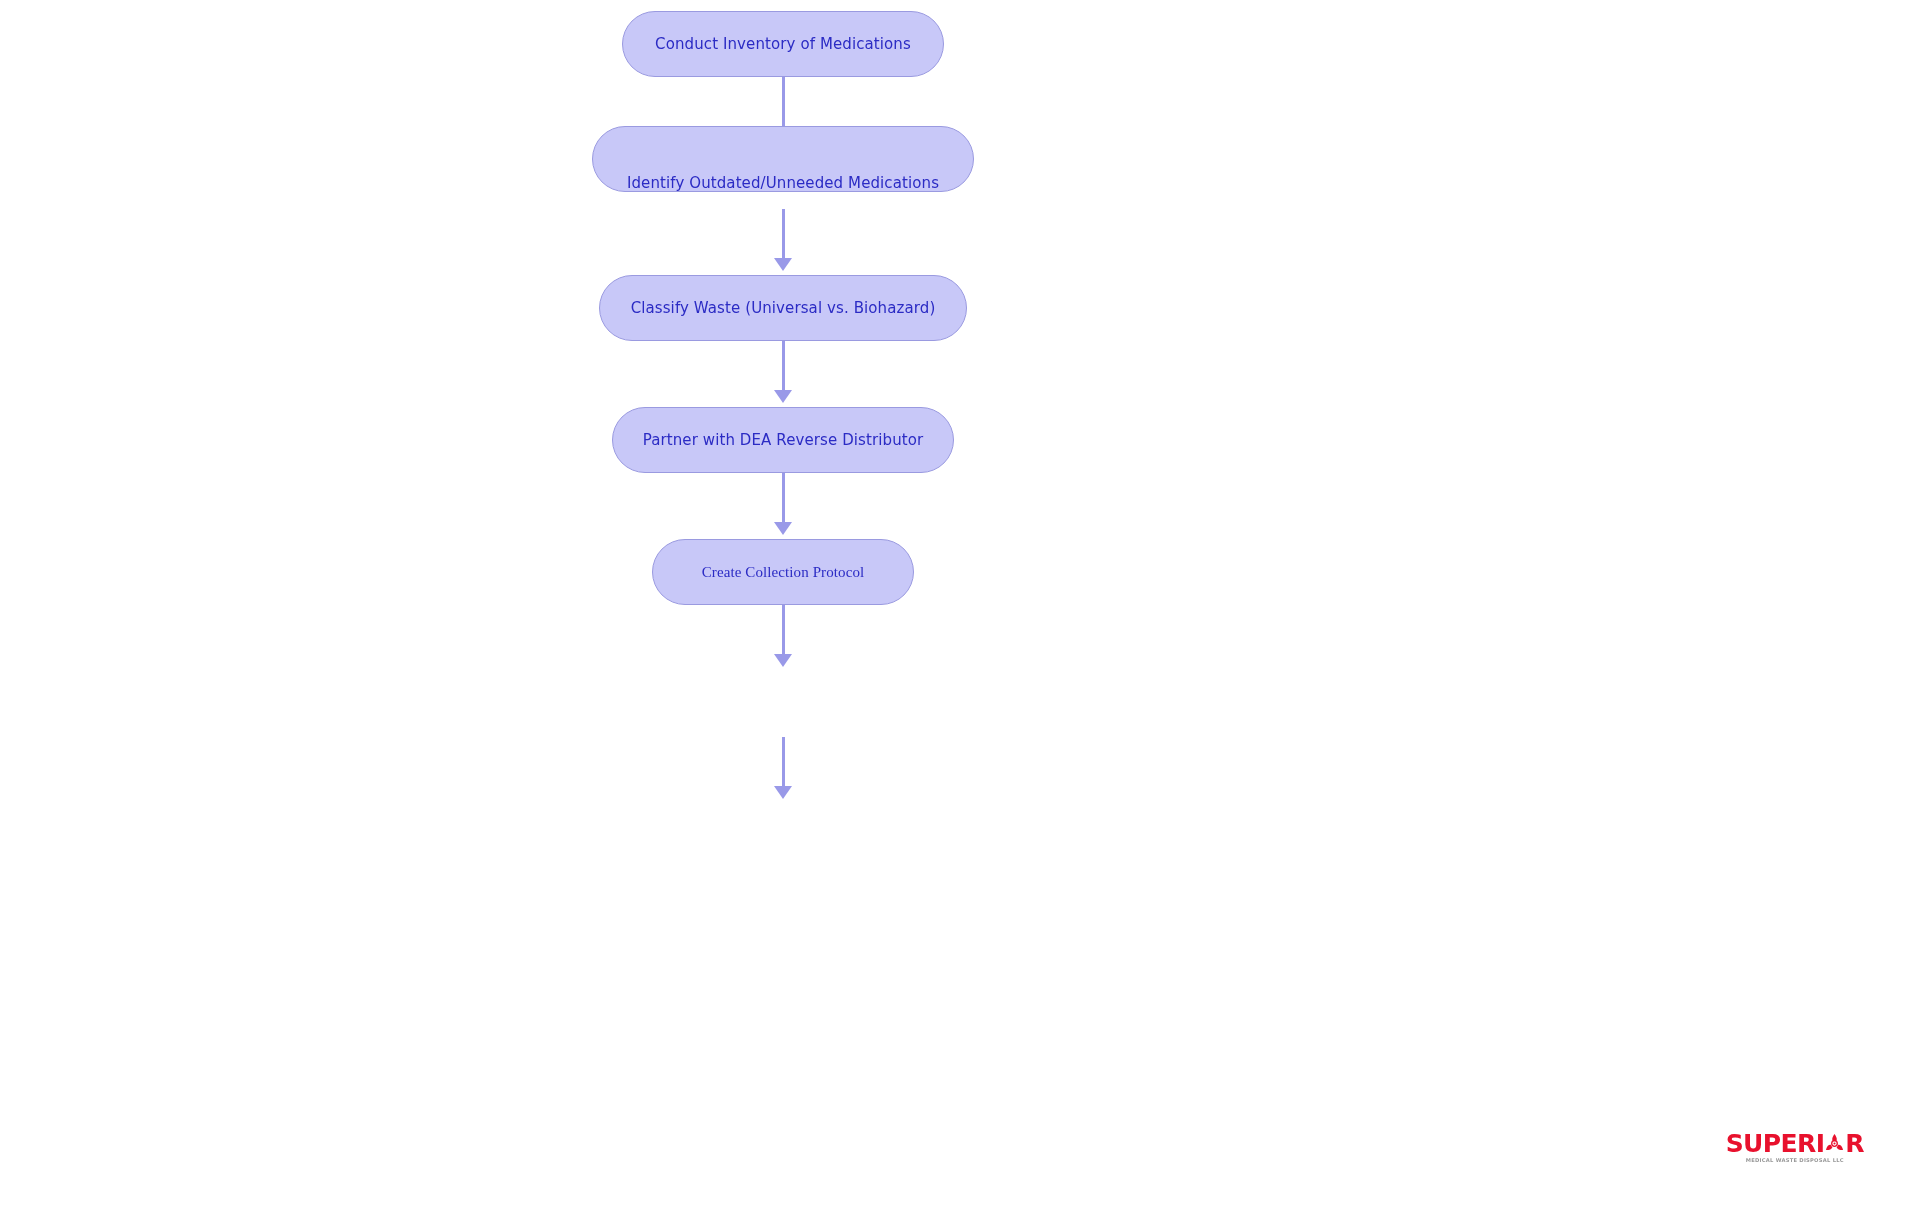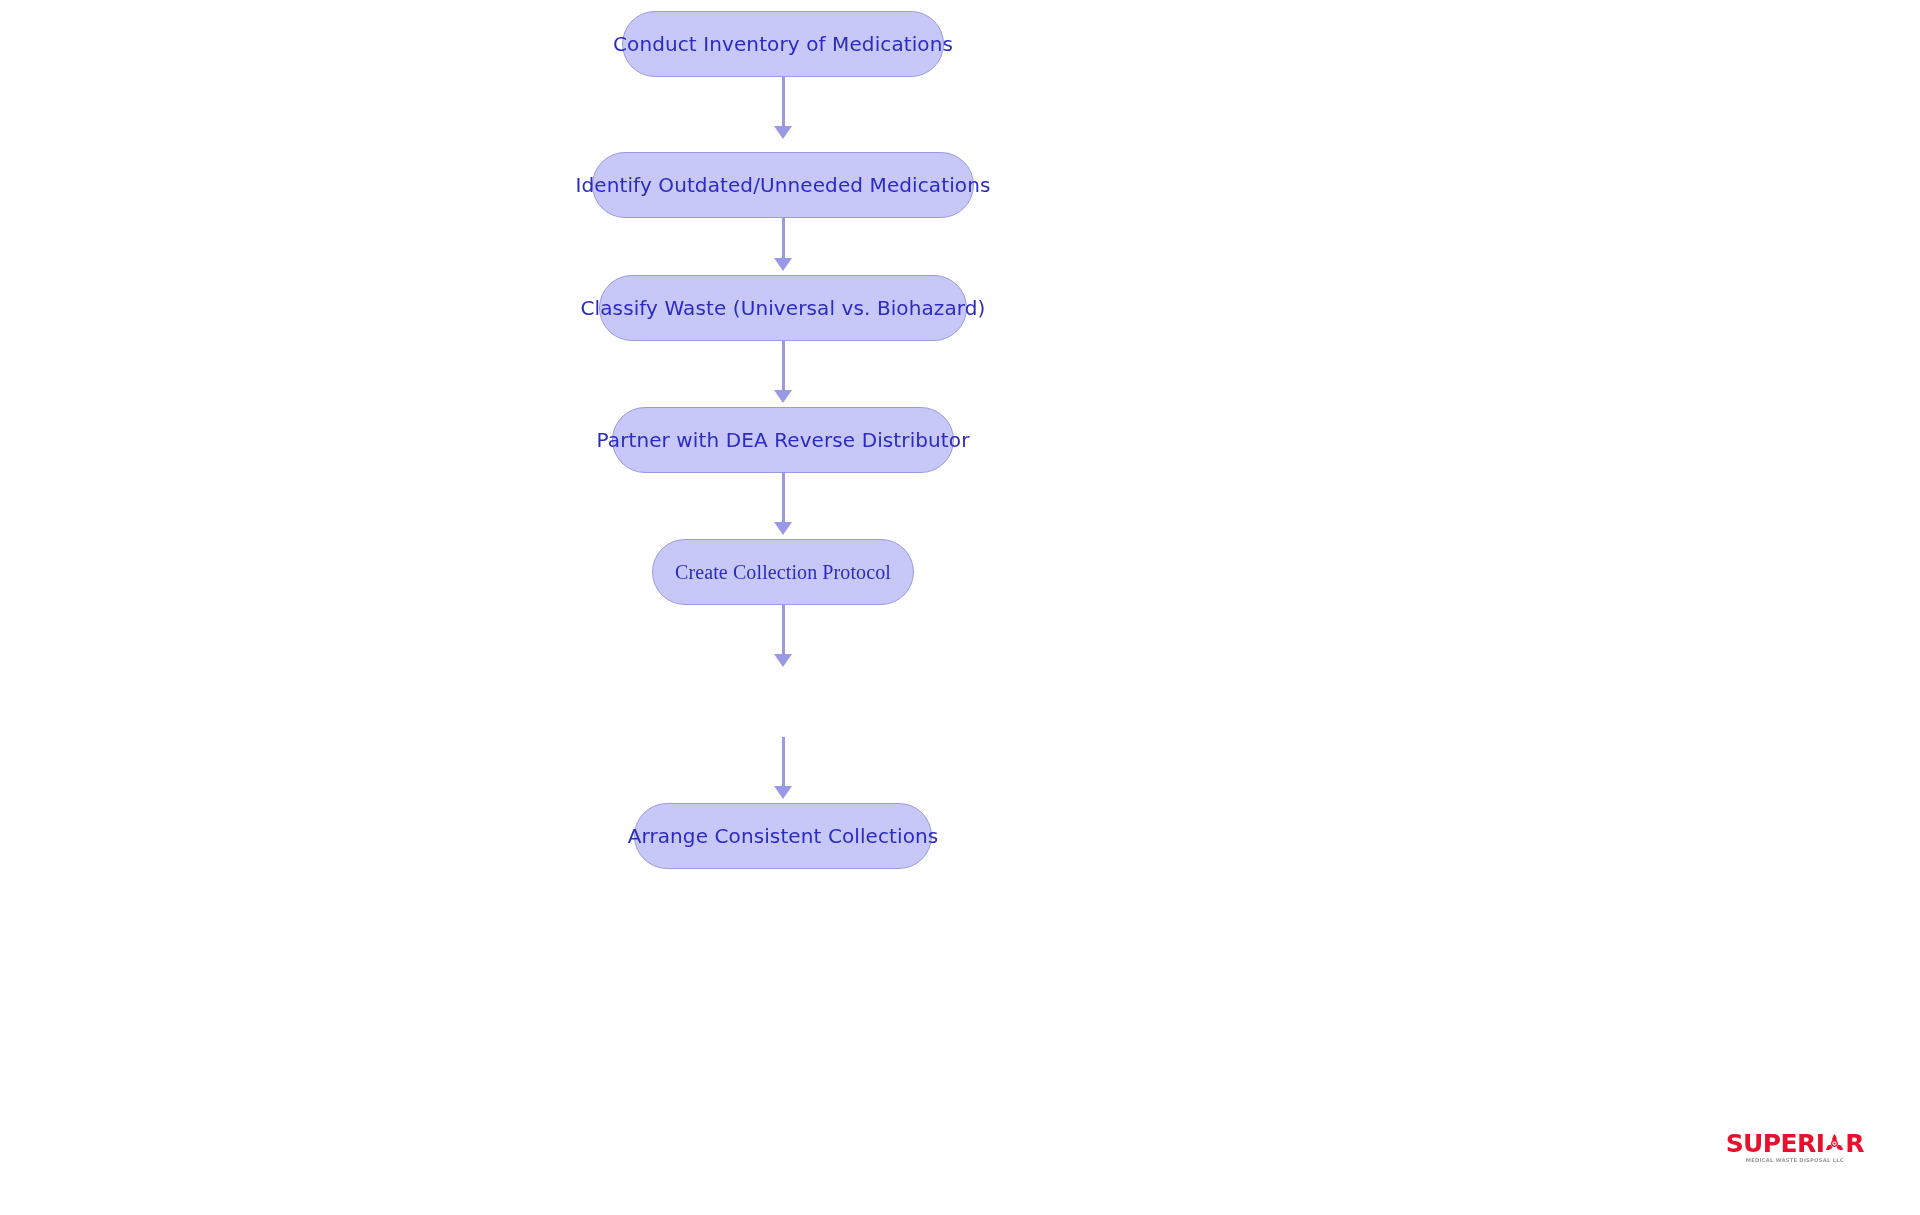--- a/index.html
+++ b/index.html
@@ -32,21 +32,21 @@
     justify-content: center;
     height: 66px;
     border-radius: 33px;
     background: #c8c8f8;
     border: 1.4px solid #9a9ae0;
     transform: translateX(-50%);
     z-index: 3;
   }
   .node-label {
     color: #2b2bc4;
-    font-size: 20px;
+    font-size: 15px;
     font-weight: 400;
     letter-spacing: 0.1px;
     white-space: nowrap;
     line-height: 1;
   }
 
   
   .connector {
     position: absolute;
     left: 783px;
@@ -139,40 +139,37 @@
   </div>
   <div class="connector" style="top:737px; height:62px;">
     <div class="connector-line"></div>
     <div class="connector-arrowhead"></div>
   </div>
 
   <div class="node" style="left:783px; top:11px; width:322px;">
     <span class="node-label">Conduct Inventory of Medications</span>
   </div>
 
-  <div class="node" style="left:783px; top:152px; width:382px;">
+  <div class="node" style="left:783px; top:126px; width:382px;align-items:flex-end;">
     <span class="node-label">Identify Outdated/Unneeded Medications</span>
   </div>
 
   <div class="node" style="left:783px; top:407px; width:342px;">
     <span class="node-label">Partner with DEA Reverse Distributor</span>
   </div>
 
   <div class="node" style="left:783px; top:275px; width:368px;">
     <span class="node-label">Classify Waste (Universal vs. Biohazard)</span>
   </div>
 
   <div class="node" style="left:783px; top:539px; width:262px;font-family:Liberation Serif, serif;">
     <span class="node-label">Create Collection Protocol</span>
   </div>
 
 
-  <div class="node" style="left:783px; top:803px; width:298px;">
-    <span class="node-label">Arrange Consistent Collections</span>
-  </div>
 
 </div>
 
 <div id="watermark">
   <div class="wm-main">
     <span class="wm-word">SUPERI</span>
     <span class="wm-biohazard">
       <svg viewBox="0 0 64 64" width="21" height="21" aria-hidden="true">
         <circle cx="32" cy="32" r="8.5" fill="none" stroke="#e8112d" stroke-width="4"></circle>
         <path d="M32 3 C24 14 24 20 27 25 L37 25 C40 20 40 14 32 3 Z" fill="#e8112d"></path>

